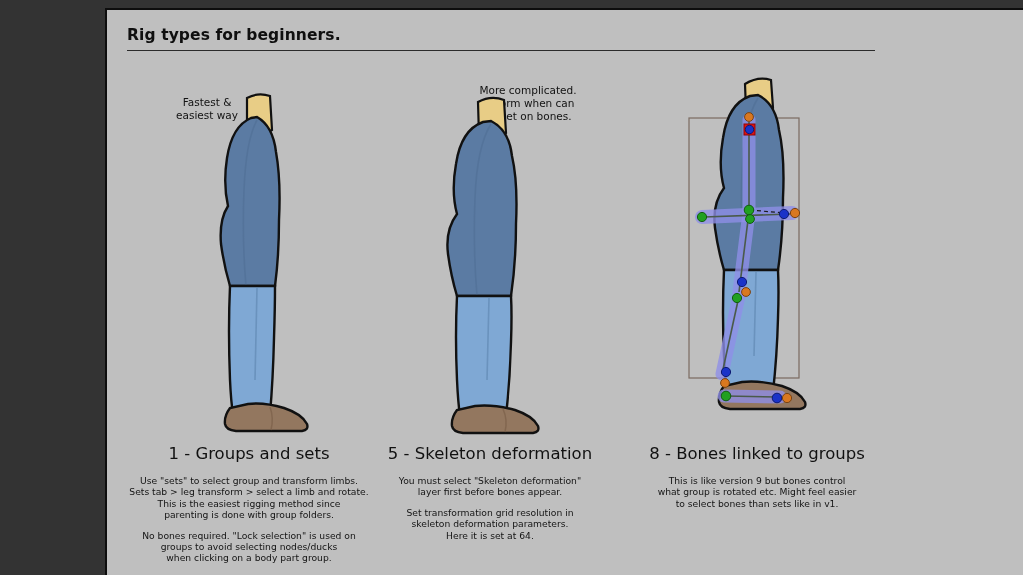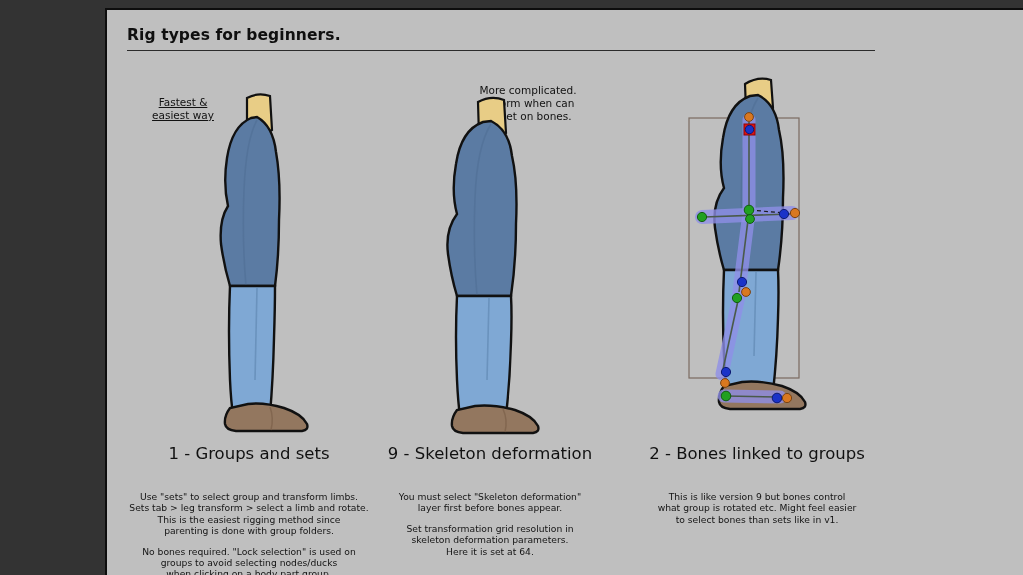--- a/index.html
+++ b/index.html
@@ -62,41 +62,41 @@
   #col3 { left: 525px; }
 
   .note {
     position: absolute;
     font-size: 10.5px;
     line-height: 13px;
     color: #121212;
     text-align: center;
     white-space: pre-line;
   }
-  #note1 { left: 4px;  top: 30px; width: 110px; text-decoration: underline; }
+  #note1 { left: 28px;  top: 30px; width: 110px; }
   #note2 { left: 98px;  top: 18px; width: 130px; }
 
   .figure-wrap {
     position: absolute;
     top: 14px;
     left: 0;
     width: 250px;
     height: 365px;
   }
   .caption-wrap {
     position: absolute;
     top: 378px;
     left: 0;
     width: 250px;
     text-align: center;
   }
   .caption-title {
     font-size: 16.5px;
     color: #111111;
-    margin-bottom: 28px;
+    margin-bottom: 12px;
     font-family: "DejaVu Sans", sans-serif;
   }
   .caption-body {
     font-size: 9.2px;
     line-height: 11.4px;
     color: #141414;
     white-space: pre-line;
     margin-bottom: 9px;
   }
   svg { display: block; overflow: visible; }
@@ -166,21 +166,21 @@
           <path d="M92 216 Q90 256 92 300 Q93 322 95 336 L141 336
                    Q145 300 146 262 Q147 234 146 216 Z" fill="#7fa8d4" stroke="#111111" stroke-width="2.4"></path>
           <path d="M124 218 L122 300" fill="none" stroke="#5c84ae" stroke-width="1.6" opacity="0.6"></path>
           <path d="M92 330 Q86 338 87 346 Q88 352 98 353 L168 353
                    Q175 352 173 346 Q168 336 150 330 Q128 324 110 326 Z" fill="#93775f" stroke="#111111" stroke-width="2.4"></path>
           <path d="M138 329 Q143 340 140 352" fill="none" stroke="#7b6049" stroke-width="1.5" opacity="0.7"></path>
         </svg>
       </div>
 
       <div class="caption-wrap">
-        <div class="caption-title">9 - Skeleton deformation</div>
+        <div class="caption-title">5 - Skeleton deformation</div>
         <div class="caption-body">You must select "Skeleton deformation"
 layer first before bones appear.</div>
         <div class="caption-body">Set transformation grid resolution in
 skeleton deformation parameters.
 Here it is set at 64.</div>
       </div>
     </div>
 
     <div class="column" id="col3">
 
@@ -240,21 +240,21 @@
             <circle cx="93" cy="303" r="4.4" fill="#d97820" stroke="#7a4210" stroke-width="1"></circle>
 
             <circle cx="94" cy="316" r="4.8" fill="#21a021" stroke="#115c11" stroke-width="1"></circle>
             <circle cx="145" cy="318" r="4.8" fill="#1a32c8" stroke="#0d1a72" stroke-width="1"></circle>
             <circle cx="155" cy="318" r="4.6" fill="#d97820" stroke="#7a4210" stroke-width="1"></circle>
           </g>
         </svg>
       </div>
 
       <div class="caption-wrap">
-        <div class="caption-title">2 - Bones linked to groups</div>
+        <div class="caption-title">8 - Bones linked to groups</div>
         <div class="caption-body">This is like version 9 but bones control
 what group is rotated etc. Might feel easier
 to select bones than sets like in v1.</div>
       </div>
     </div>
 
   </div>
 </div>
 
 </body></html>

